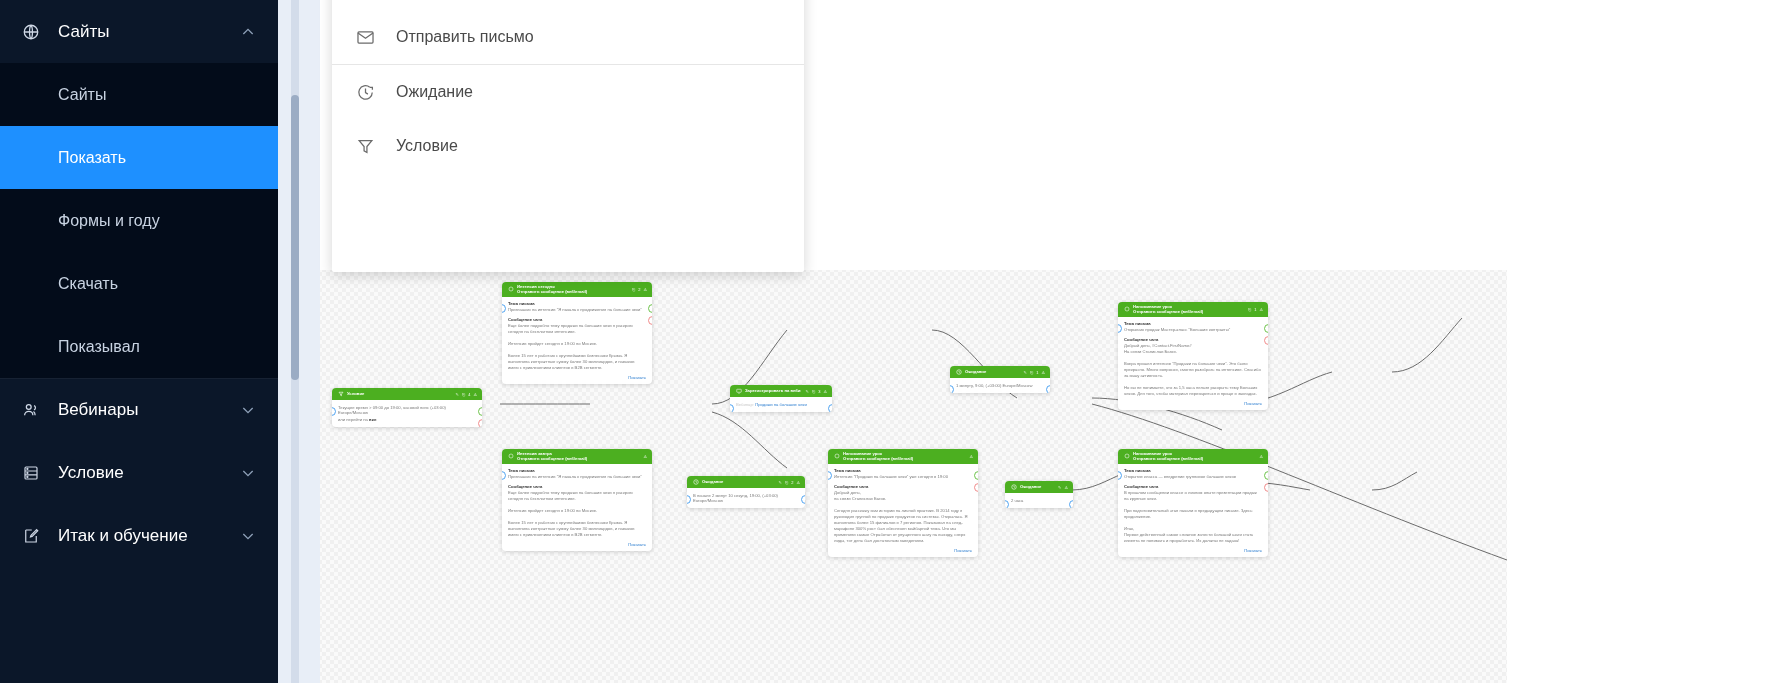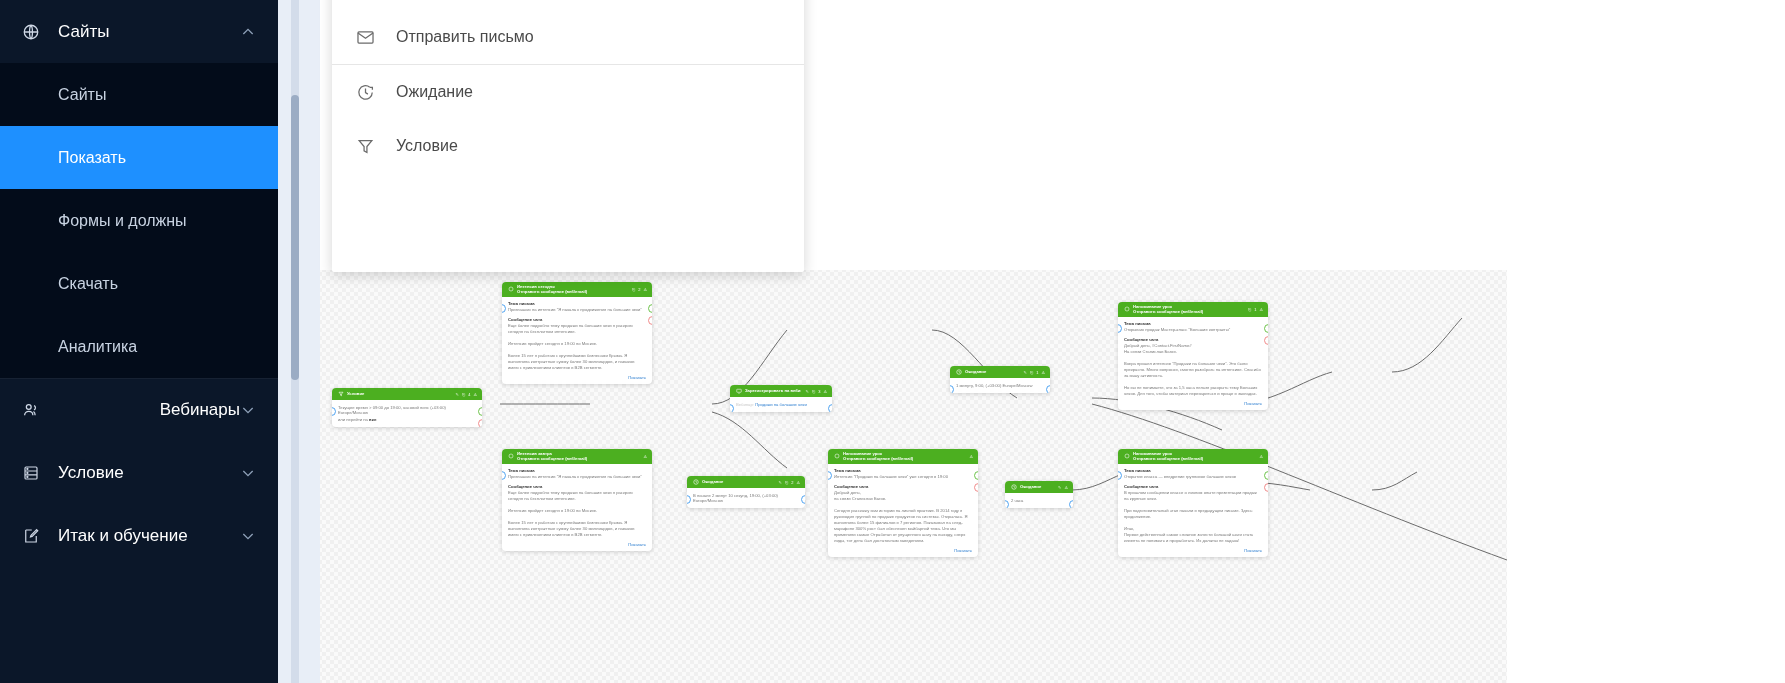--- a/index.html
+++ b/index.html
@@ -36,21 +36,21 @@
   .nav-group-head .gl { flex: 1; white-space: nowrap; }
   .nav-group-head .chev { color: #8ea0b8; display:flex; align-items:center; }
   .nav-sub { background: #030c1a; }
   .nav-sub-item {
     display: flex; align-items: center;
     height: 63px; padding-left: 58px;
     color: #c8d3e2; font-size: 16px;
     cursor: pointer;
   }
   .nav-sub-item.active { background: #1e90ff; color: #ffffff; }
-  .nav-divider-top { border-top: 1px solid rgba(255,255,255,0.05); text-align: right; }
+  .nav-divider-top { border-top: 1px solid rgba(255,255,255,0.05); }
 
   
   #main {
     position: absolute; left: 278px; top: 0;
     width: 1507px; height: 683px;
     background: #ffffff;
   }
   
   #rail {
     position: absolute; left: 278px; top: 0;
@@ -185,27 +185,27 @@
     </div>
 
     <div class="nav-sub">
       <div class="nav-sub-item">
         <span>Сайты</span>
       </div>
       <div class="nav-sub-item active">
         <span>Показать</span>
       </div>
       <div class="nav-sub-item">
-        <span>Формы и должны</span>
+        <span>Формы и году</span>
       </div>
       <div class="nav-sub-item">
         <span>Скачать</span>
       </div>
       <div class="nav-sub-item">
-        <span>Аналитика</span>
+        <span>Показывал</span>
       </div>
     </div>
 
     <div class="nav-group-head nav-divider-top">
       <span class="gi">
         <svg width="18" height="18" viewBox="0 0 24 24" fill="none" stroke="currentColor" stroke-width="1.7">
           <circle cx="9" cy="8" r="3.2"></circle>
           <path d="M3.5 19c0-3.2 2.5-5.2 5.5-5.2s5.5 2 5.5 5.2"></path>
           <path d="M16 6.2a3 3 0 0 1 0 5.6M17.5 19c0-2.4-.9-4-2.2-4.9"></path>
         </svg>

